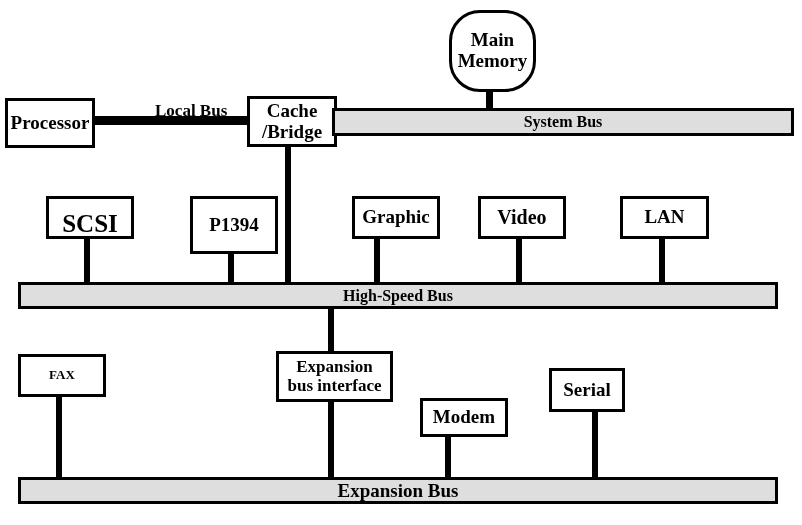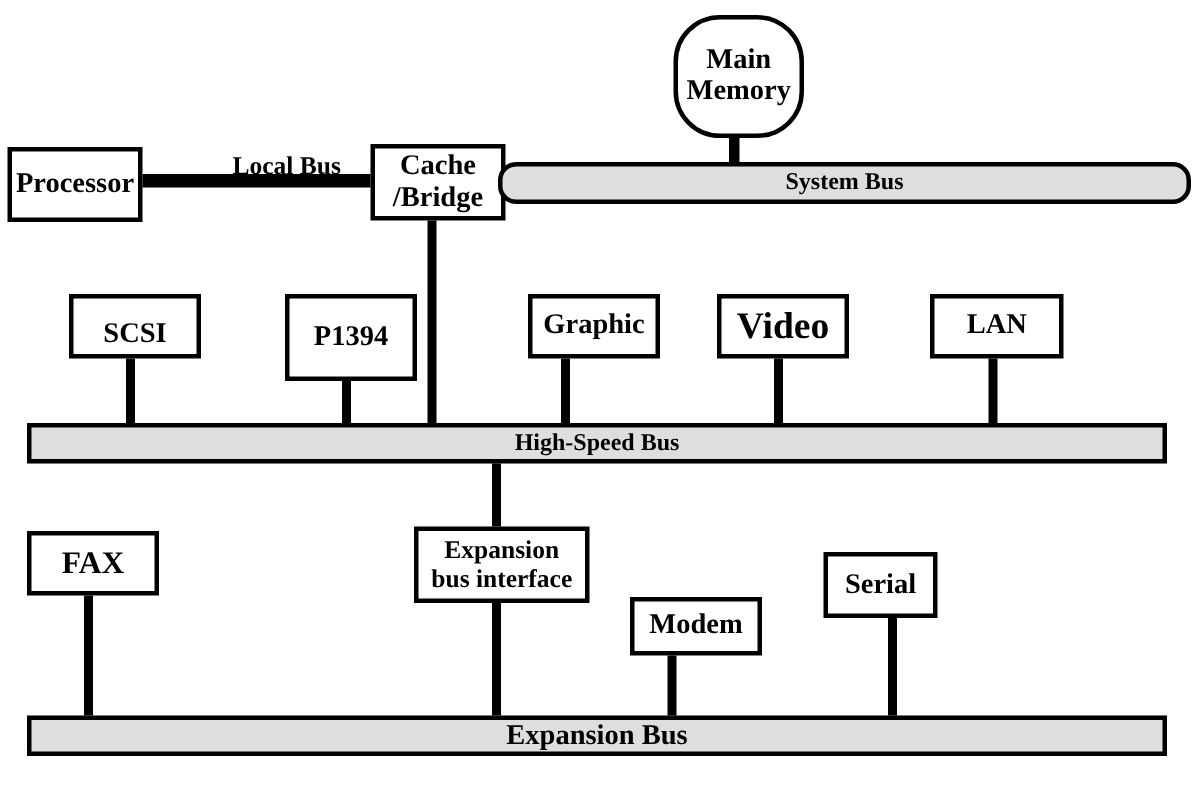--- a/index.html
+++ b/index.html
@@ -84,21 +84,21 @@
       <div class="conn-v" style="background: rgb(0, 0, 0); left: 516px; top: 237px; width: 6px; height: 47px;"></div>
       <div class="conn-v" style="background: rgb(0, 0, 0); left: 659px; top: 237px; width: 6px; height: 47px;"></div>
       <div class="conn-v" style="background: rgb(0, 0, 0); left: 328px; top: 307px; width: 6px; height: 48px;"></div>
       <div class="conn-v" style="background: rgb(0, 0, 0); left: 56px; top: 395px; width: 6px; height: 84px;"></div>
       <div class="conn-v" style="background: rgb(0, 0, 0); left: 328px; top: 402px; width: 6px; height: 77px;"></div>
       <div class="conn-v" style="background: rgb(0, 0, 0); left: 592px; top: 410px; width: 6px; height: 69px;"></div>
       <div class="conn-v" style="background: rgb(0, 0, 0); left: 445px; top: 435px; width: 6px; height: 44px;"></div>
     </div>
 
   <div id="buses-layer">
-      <div class="bus" style="left: 332px; top: 108px; width: 462px; height: 28px; background: rgb(222, 222, 222); border-color: rgb(0, 0, 0); border-radius: 12px;">
+      <div class="bus" style="left: 332px; top: 108px; width: 462px; height: 28px; background: rgb(222, 222, 222); border-color: rgb(0, 0, 0);">
         <span style="font-size: 16px;">System Bus</span>
       </div>
       <div class="bus" style="left: 18px; top: 282px; width: 760px; height: 27px; background: rgb(222, 222, 222); border-color: rgb(0, 0, 0);">
         <span style="font-size: 16px;">High-Speed Bus</span>
       </div>
       <div class="bus" style="left: 18px; top: 477px; width: 760px; height: 27px; background: rgb(222, 222, 222); border-color: rgb(0, 0, 0);">
         <span style="font-size: 19px;">Expansion Bus</span>
       </div>
     </div>
 
@@ -108,36 +108,36 @@
 Memory</span>
       </div>
       <div class="node" style="left: 5px; top: 98px; width: 90px; height: 50px; background: rgb(255, 255, 255); border-color: rgb(0, 0, 0);">
         <span class="label" style="font-size: 19px;">Processor</span>
       </div>
       <div class="node" style="left: 247px; top: 96px; width: 90px; height: 51px; background: rgb(255, 255, 255); border-color: rgb(0, 0, 0);">
         <span class="label" style="font-size: 19px;">Cache
 /Bridge</span>
       </div>
       <div class="node" style="left: 46px; top: 196px; width: 88px; height: 43px; background: rgb(255, 255, 255); border-color: rgb(0, 0, 0);">
-        <span class="label" style="font-size: 19px; margin-top: 12px;">SCSI</span>
+        <span class="label" style="font-size: 25px; margin-top: 12px;">SCSI</span>
       </div>
       <div class="node" style="left: 190px; top: 196px; width: 88px; height: 58px; background: rgb(255, 255, 255); border-color: rgb(0, 0, 0);">
         <span class="label" style="font-size: 19px;">P1394</span>
       </div>
       <div class="node" style="left: 352px; top: 196px; width: 88px; height: 43px; background: rgb(255, 255, 255); border-color: rgb(0, 0, 0);">
         <span class="label" style="font-size: 19px;">Graphic</span>
       </div>
       <div class="node" style="left: 478px; top: 196px; width: 88px; height: 43px; background: rgb(255, 255, 255); border-color: rgb(0, 0, 0);">
-        <span class="label" style="font-size: 25px;">Video</span>
+        <span class="label" style="font-size: 20px;">Video</span>
       </div>
       <div class="node" style="left: 620px; top: 196px; width: 89px; height: 43px; background: rgb(255, 255, 255); border-color: rgb(0, 0, 0);">
         <span class="label" style="font-size: 19px;">LAN</span>
       </div>
       <div class="node" style="left: 18px; top: 354px; width: 88px; height: 43px; background: rgb(255, 255, 255); border-color: rgb(0, 0, 0);">
-        <span class="label" style="font-size: 21px;">FAX</span>
+        <span class="label" style="font-size: 13px;">FAX</span>
       </div>
       <div class="node" style="left: 276px; top: 351px; width: 117px; height: 51px; background: rgb(255, 255, 255); border-color: rgb(0, 0, 0);">
         <span class="label" style="font-size: 17px;">Expansion
 bus interface</span>
       </div>
       <div class="node" style="left: 549px; top: 368px; width: 76px; height: 44px; background: rgb(255, 255, 255); border-color: rgb(0, 0, 0);">
         <span class="label" style="font-size: 19px;">Serial</span>
       </div>
       <div class="node" style="left: 420px; top: 398px; width: 88px; height: 39px; background: rgb(255, 255, 255); border-color: rgb(0, 0, 0);">
         <span class="label" style="font-size: 19px;">Modem</span>

